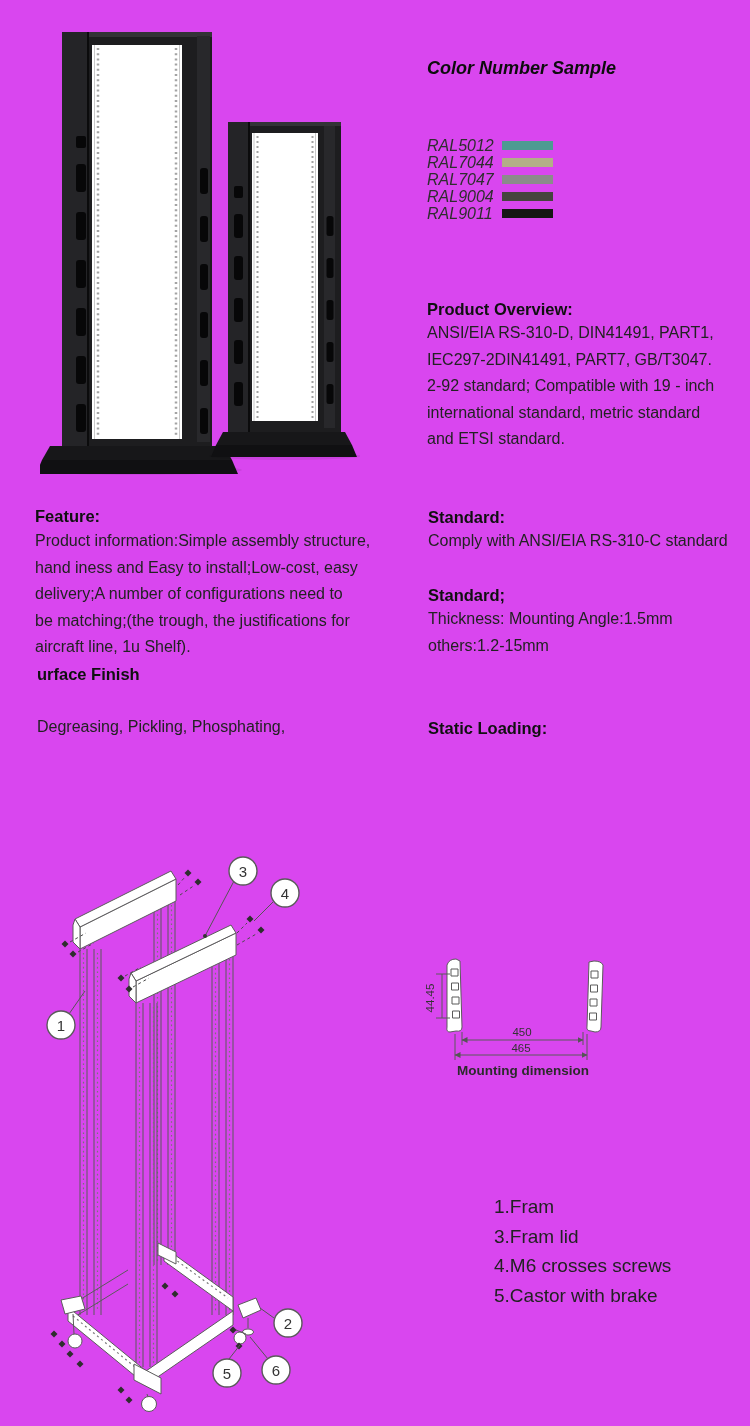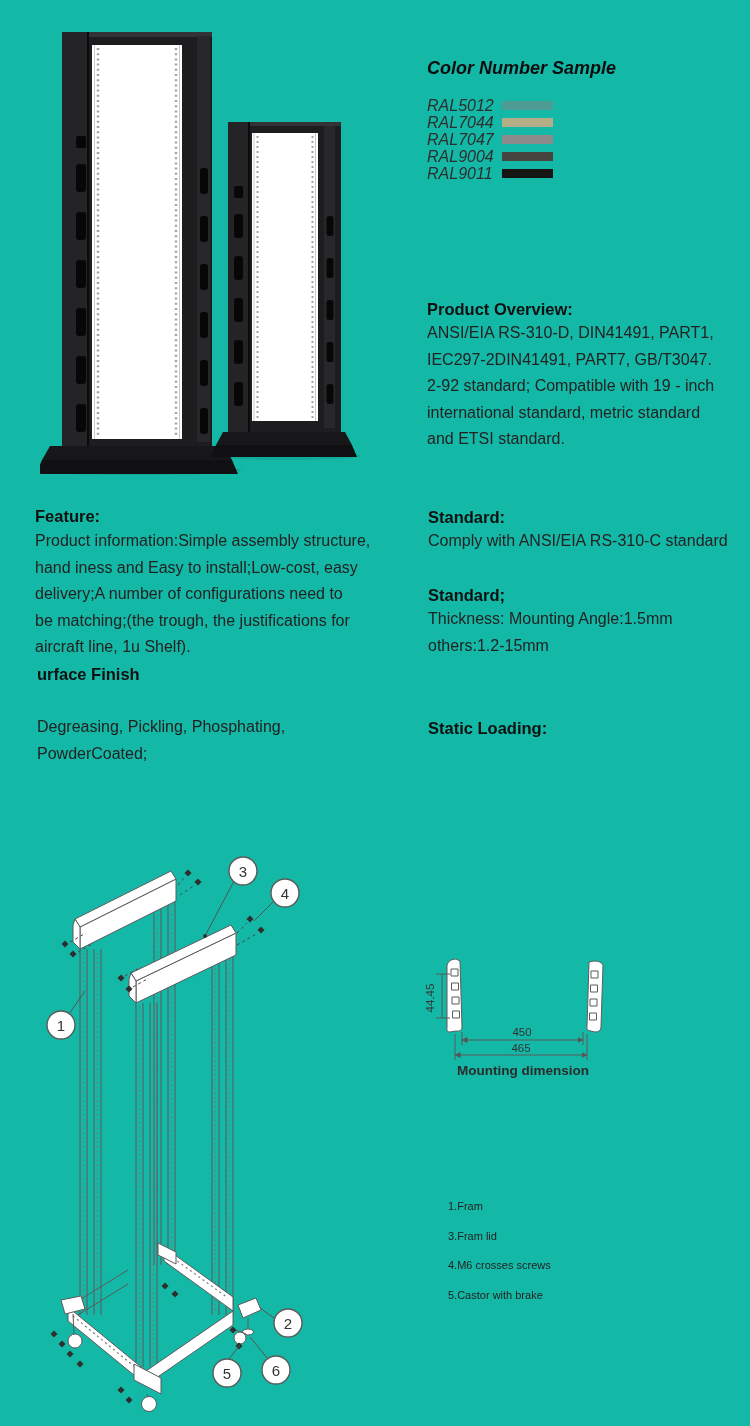--- a/index.html
+++ b/index.html
@@ -1,25 +1,25 @@
 <!DOCTYPE html>
 <html><head>
 <meta charset="utf-8">
 <style>
   html,body{margin:0;padding:0;background:#fff;}
-  .page{position:relative;width:750px;height:1426px;background:#14b8a6;
+  .page{position:relative;width:750px;height:1426px;background:#d946ef;
         font-family:"Liberation Sans",sans-serif;color:#1f1f1f;overflow:hidden;}
   .abs{position:absolute;}
   .heading{font-weight:bold;font-size:16.5px;color:#101010;white-space:nowrap;}
   .line{font-size:16px;line-height:26.6px;white-space:nowrap;color:#222;}
   .sample-title{font-weight:bold;font-style:italic;font-size:18px;color:#0d0d0d;white-space:nowrap;}
-  .ral-row{position:absolute;left:0;height:17px;width:200px;}
+  .ral-row{position:absolute;left:0;height:17px;width:200px;margin-top:40px;}
   .ral-label{position:absolute;left:0;top:0;font-style:italic;font-size:16px;color:#2e2e2e;white-space:nowrap;}
   .ral-swatch{position:absolute;left:75px;top:4px;width:51px;height:9px;display:block;}
-  .parts .line{font-size:11px;line-height:29.6px;}
+  .parts .line{font-size:19px;line-height:29.6px;margin-left:46px;}
   svg text{font-family:"Liberation Sans",sans-serif;}
   .callout-num{font-size:15px;fill:#333;}
   .dim-num{font-size:11.5px;fill:#333;}
   .dim-caption{font-size:13.5px;font-weight:600;fill:#2b2b2b;}
 </style>
 </head>
 <body>
 
 <div class="page">
 
@@ -133,21 +133,20 @@
 
   <div class="abs heading" style="left:428px;top:586px">Standard;</div>
   <div class="abs" style="left:428px;top:606px">
     <div class="line">Thickness: Mounting Angle:1.5mm</div>
     <div class="line">others:1.2-15mm</div>
   </div>
 
   <div class="abs heading" style="left:37px;top:665px">urface Finish</div>
   <div class="abs" style="left:37px;top:714px">
     <div class="line">Degreasing, Pickling, Phosphating,</div>
-    <div class="line">PowderCoated;</div>
   </div>
 
   <div class="abs heading" style="left:428px;top:719px">Static Loading:</div>
 
   <svg class="abs" style="left:28px;top:845px" width="340" height="578" viewBox="0 0 340 578">
     <g stroke="#5b5b5b" stroke-width="1" fill="none" stroke-linejoin="round">
 
       <g>
         <line x1="52" y1="104" x2="52" y2="470"></line>
           <line x1="59" y1="104" x2="59" y2="470"></line>

